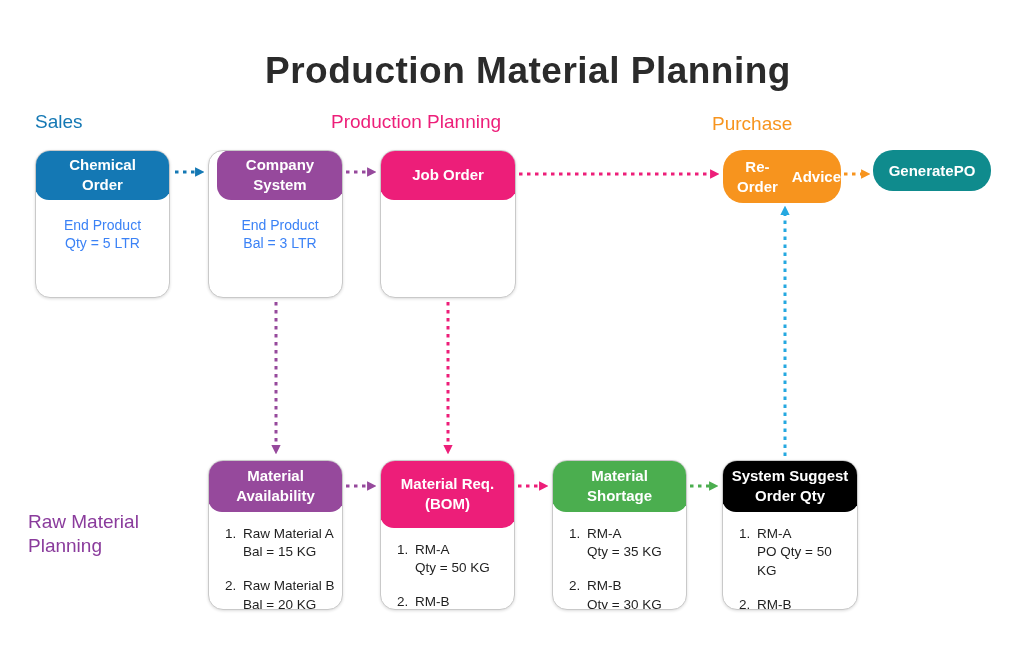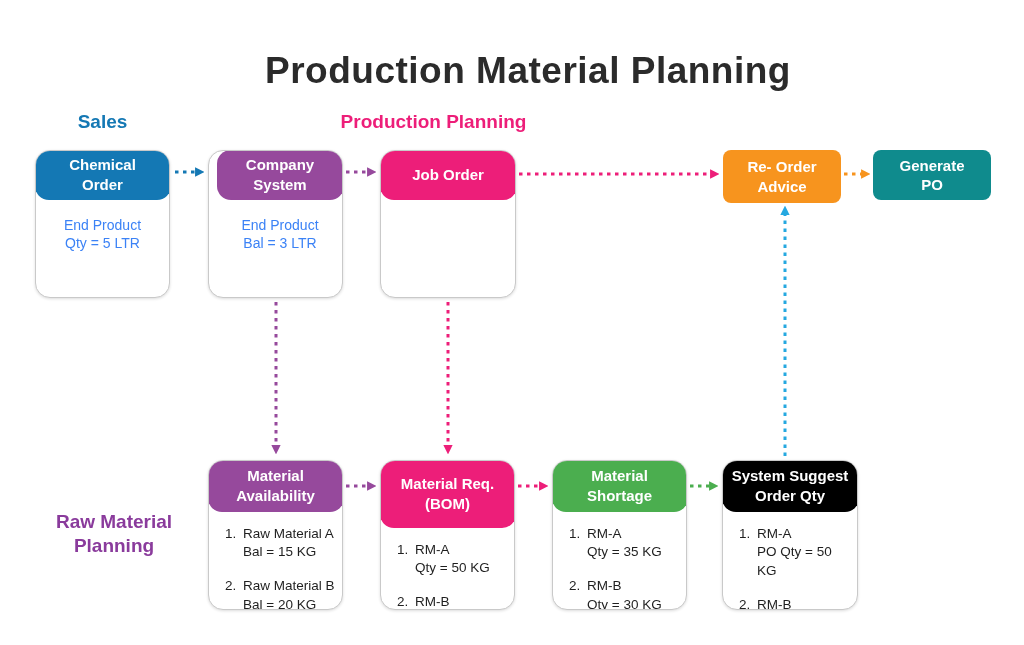--- a/index.html
+++ b/index.html
@@ -5,21 +5,21 @@
   html,body{margin:0;padding:0;background:#ffffff;}
   .canvas{
     position:relative;width:1024px;height:645px;background:#ffffff;overflow:hidden;
     font-family:"Liberation Sans","DejaVu Sans",sans-serif;
   }
   .page-title{
     position:absolute;left:0;top:34px;width:1024px;text-align:center;
     font-size:37px;font-weight:800;color:#2b2b2b;letter-spacing:.5px;margin:16px;
   }
   .section-label{
-    position:absolute;font-size:19px;font-weight:700;text-align:center;line-height:1.25;
+    position:absolute;font-size:19px;font-weight:400;line-height:1.25;
   }
   .lbl-sales{left:35px;top:110px;width:135px;color:#1478b4;}
   .lbl-production{left:331px;top:110px;width:205px;color:#ed1e79;}
   .lbl-purchase{left:712px;top:112px;width:135px;color:#f7941e;}
   .lbl-rawmat{left:28px;top:510px;width:172px;color:#8a3b9c;}
 
   .box{
     position:absolute;background:#ffffff;border:1.5px solid #c9c9c9;border-radius:15px;
     box-shadow:0 1px 3px rgba(0,0,0,.14);box-sizing:border-box;overflow:hidden;
   }
@@ -32,21 +32,21 @@
   .hdr-purple{background:#96499c;}
   .hdr-pink{background:#ed1e79;}
   .hdr-green{background:#4bae4f;}
   .hdr-sky{background:#000000;}
 
   .box-body{
     padding-top:16px;text-align:center;font-size:14px;color:#3b82f6;line-height:1.35;
   }
 
   .solid-box{
-    position:absolute;border-radius:8px;display:flex;flex-direction:column;
+    position:absolute;border-radius:20px;display:flex;flex-direction:row;
     justify-content:center;align-items:center;color:#fff;font-size:15px;font-weight:700;
     line-height:1.3;text-align:center;box-sizing:border-box;
   }
   .solid-orange{background:#f7941e;}
   .solid-teal{background:#0f8b8d;}
 
   .list-body{padding:13px 6px 0 16px;font-size:13.5px;color:#1f1f1f;line-height:1.4;}
   .list-item{display:flex;margin-bottom:15px;text-align:left;}
   .item-num{width:18px;flex:0 0 18px;}
   .item-lines{flex:1;}
@@ -55,20 +55,21 @@
 </style>
 </head>
 <body>
 
 <div class="canvas">
 
   <h1 class="page-title">Production Material Planning</h1>
 
   <div class="section-label lbl-sales">Sales</div>
   <div class="section-label lbl-production">Production Planning</div>
+  <div class="section-label lbl-purchase">Purchase</div>
   <div class="section-label lbl-rawmat">Raw Material Planning</div>
 
   <svg class="arrows" width="1024" height="645" viewBox="0 0 1024 645">
     <defs>
       <marker id="m-blue" viewBox="0 0 10 10" refX="1" refY="5" markerWidth="3.1" markerHeight="3.1" orient="auto">
           <path d="M0,0 L10,5 L0,10 Z" fill="#1478b4"></path>
         </marker>
       <marker id="m-purple" viewBox="0 0 10 10" refX="1" refY="5" markerWidth="3.1" markerHeight="3.1" orient="auto">
           <path d="M0,0 L10,5 L0,10 Z" fill="#96499c"></path>
         </marker>
@@ -123,21 +124,21 @@
     <div class="box-header hdr-pink">
       <span>Job Order</span>
     </div>
   </div>
 
   <div class="solid-box solid-orange" style="left:723px;top:150px;width:118px;height:53px;">
     <span>Re- Order</span>
     <span>Advice</span>
   </div>
 
-  <div class="solid-box solid-teal" style="left:873px;top:150px;width:118px;height:50px;">
+  <div class="solid-box solid-teal" style="left:873px;top:150px;width:118px;height:41px;">
     <span>Generate</span>
     <span>PO</span>
   </div>
 
   <div class="box" style="left:208px;top:460px;width:135px;height:150px;">
     <div class="box-header hdr-purple" style="height:52px;">
       <span>Material</span>
       <span>Availability</span>
     </div>
     <div class="list-body">

